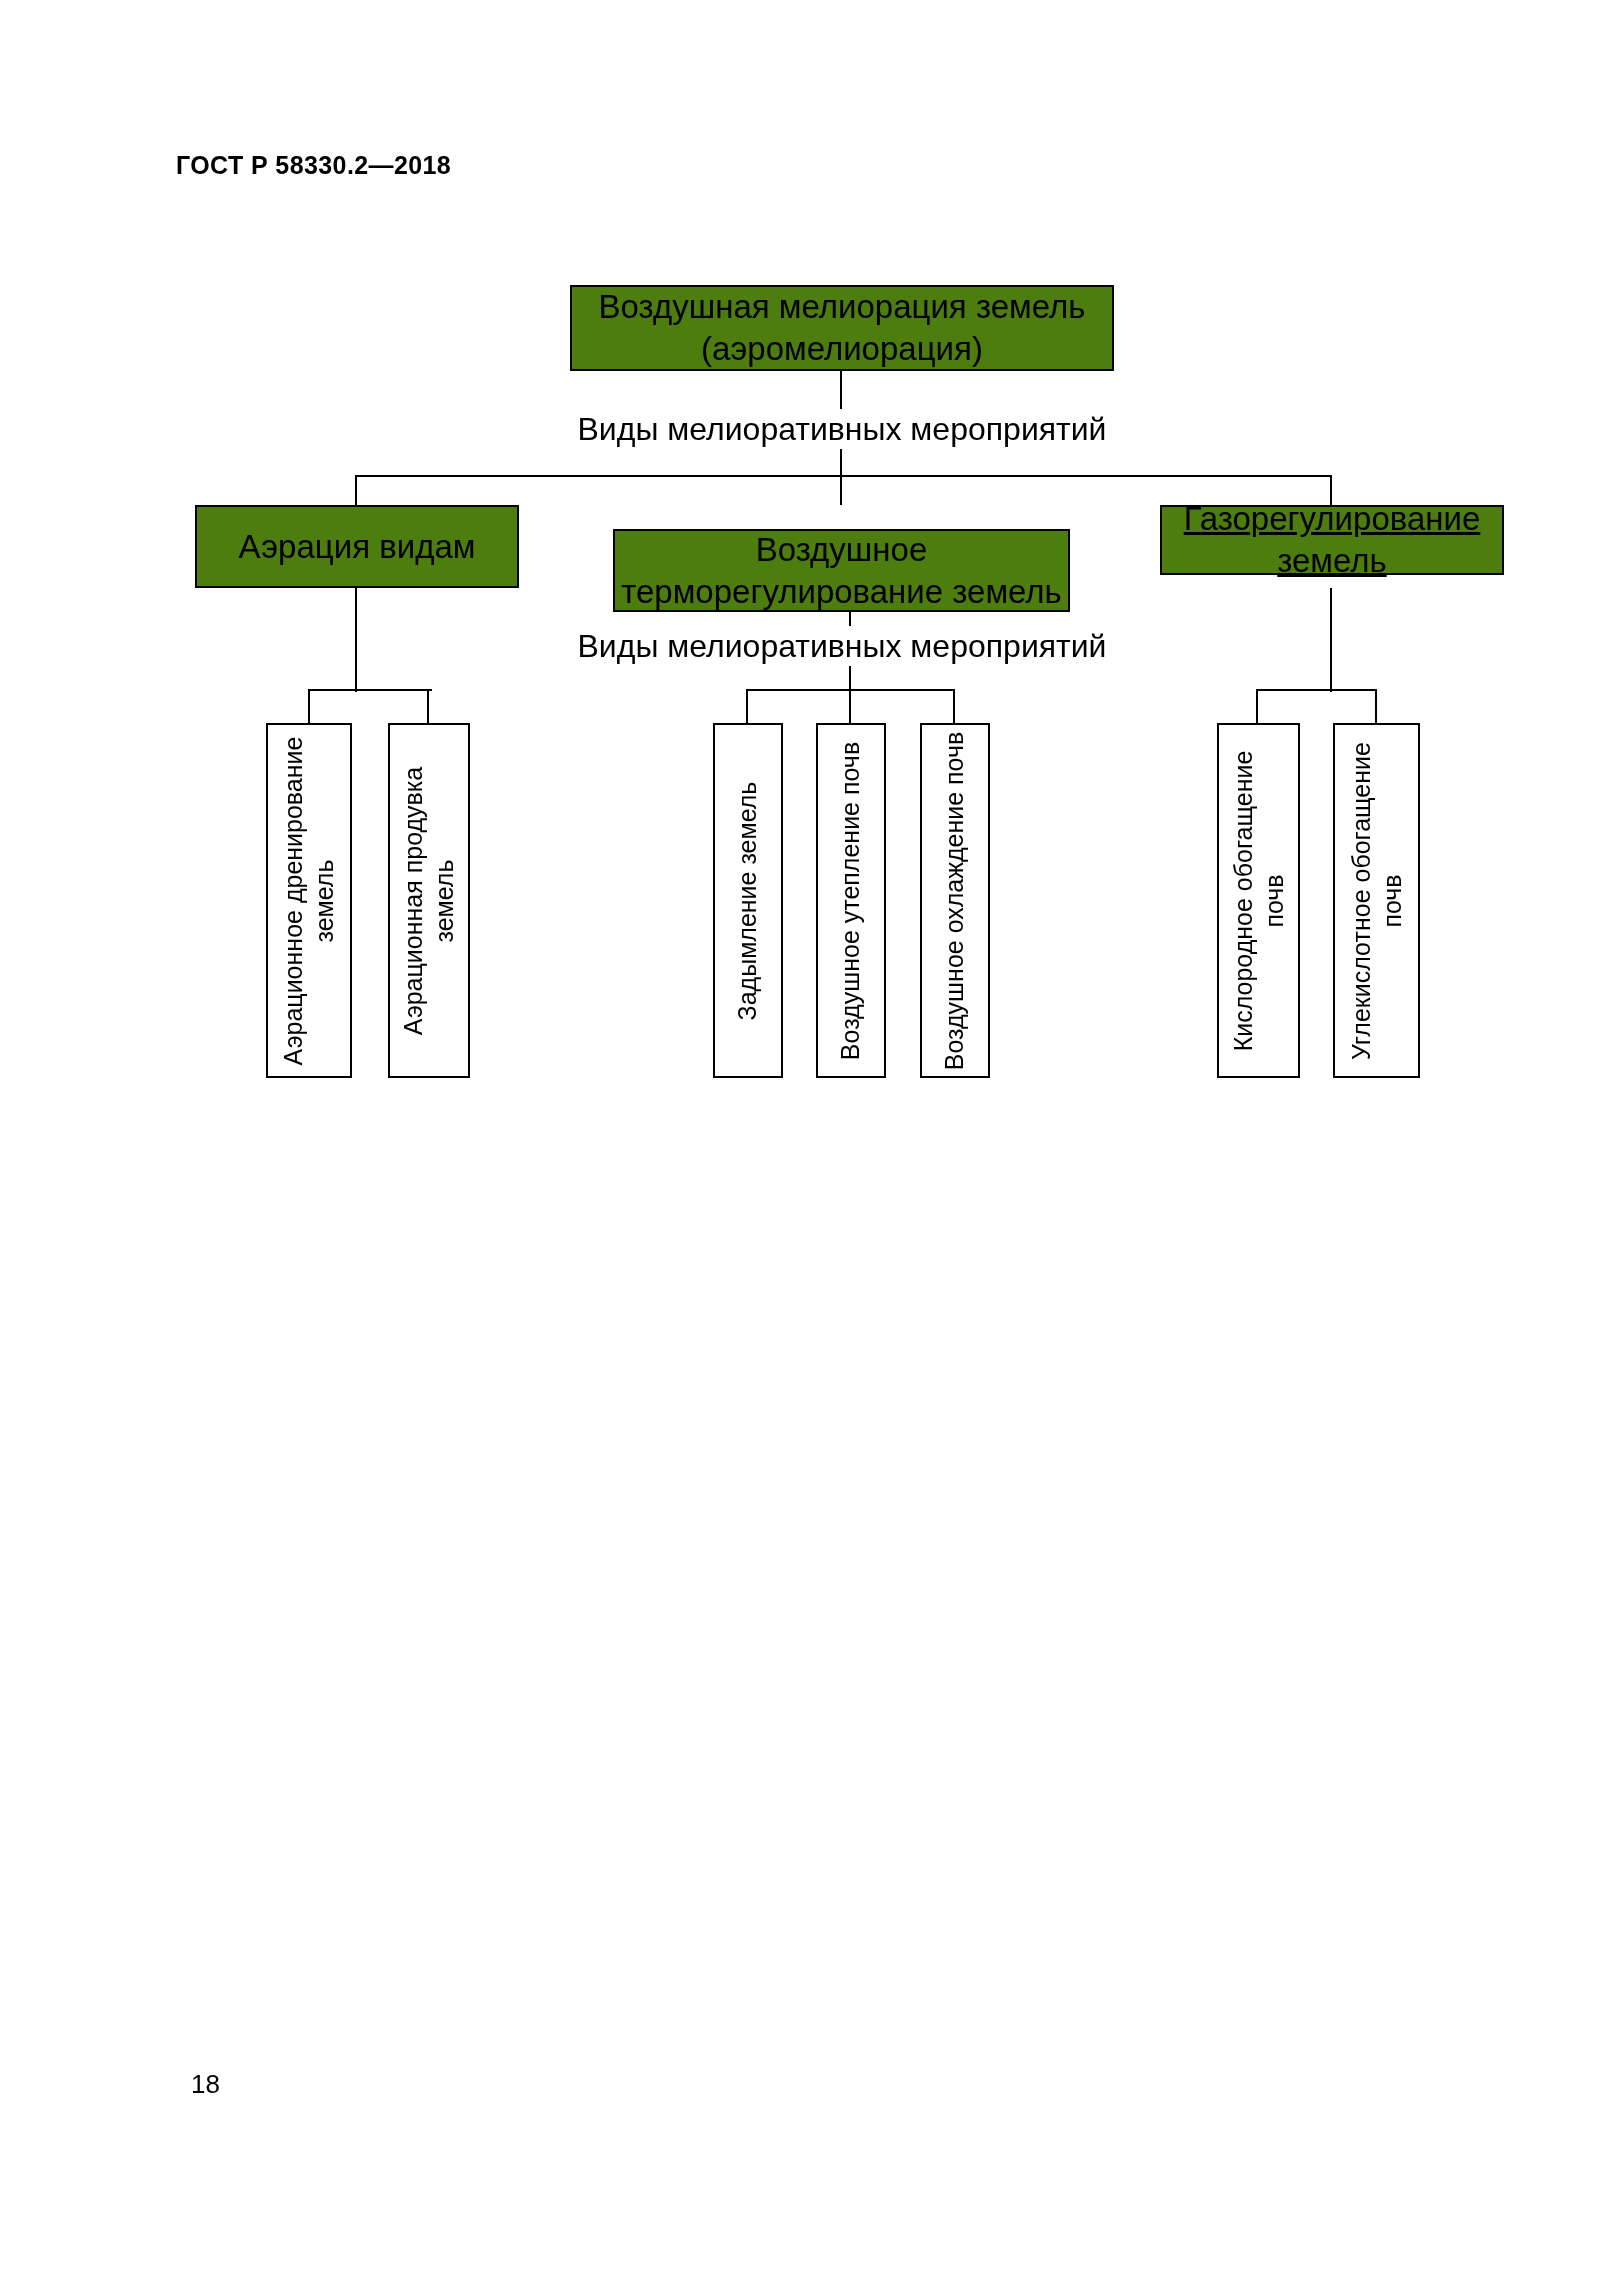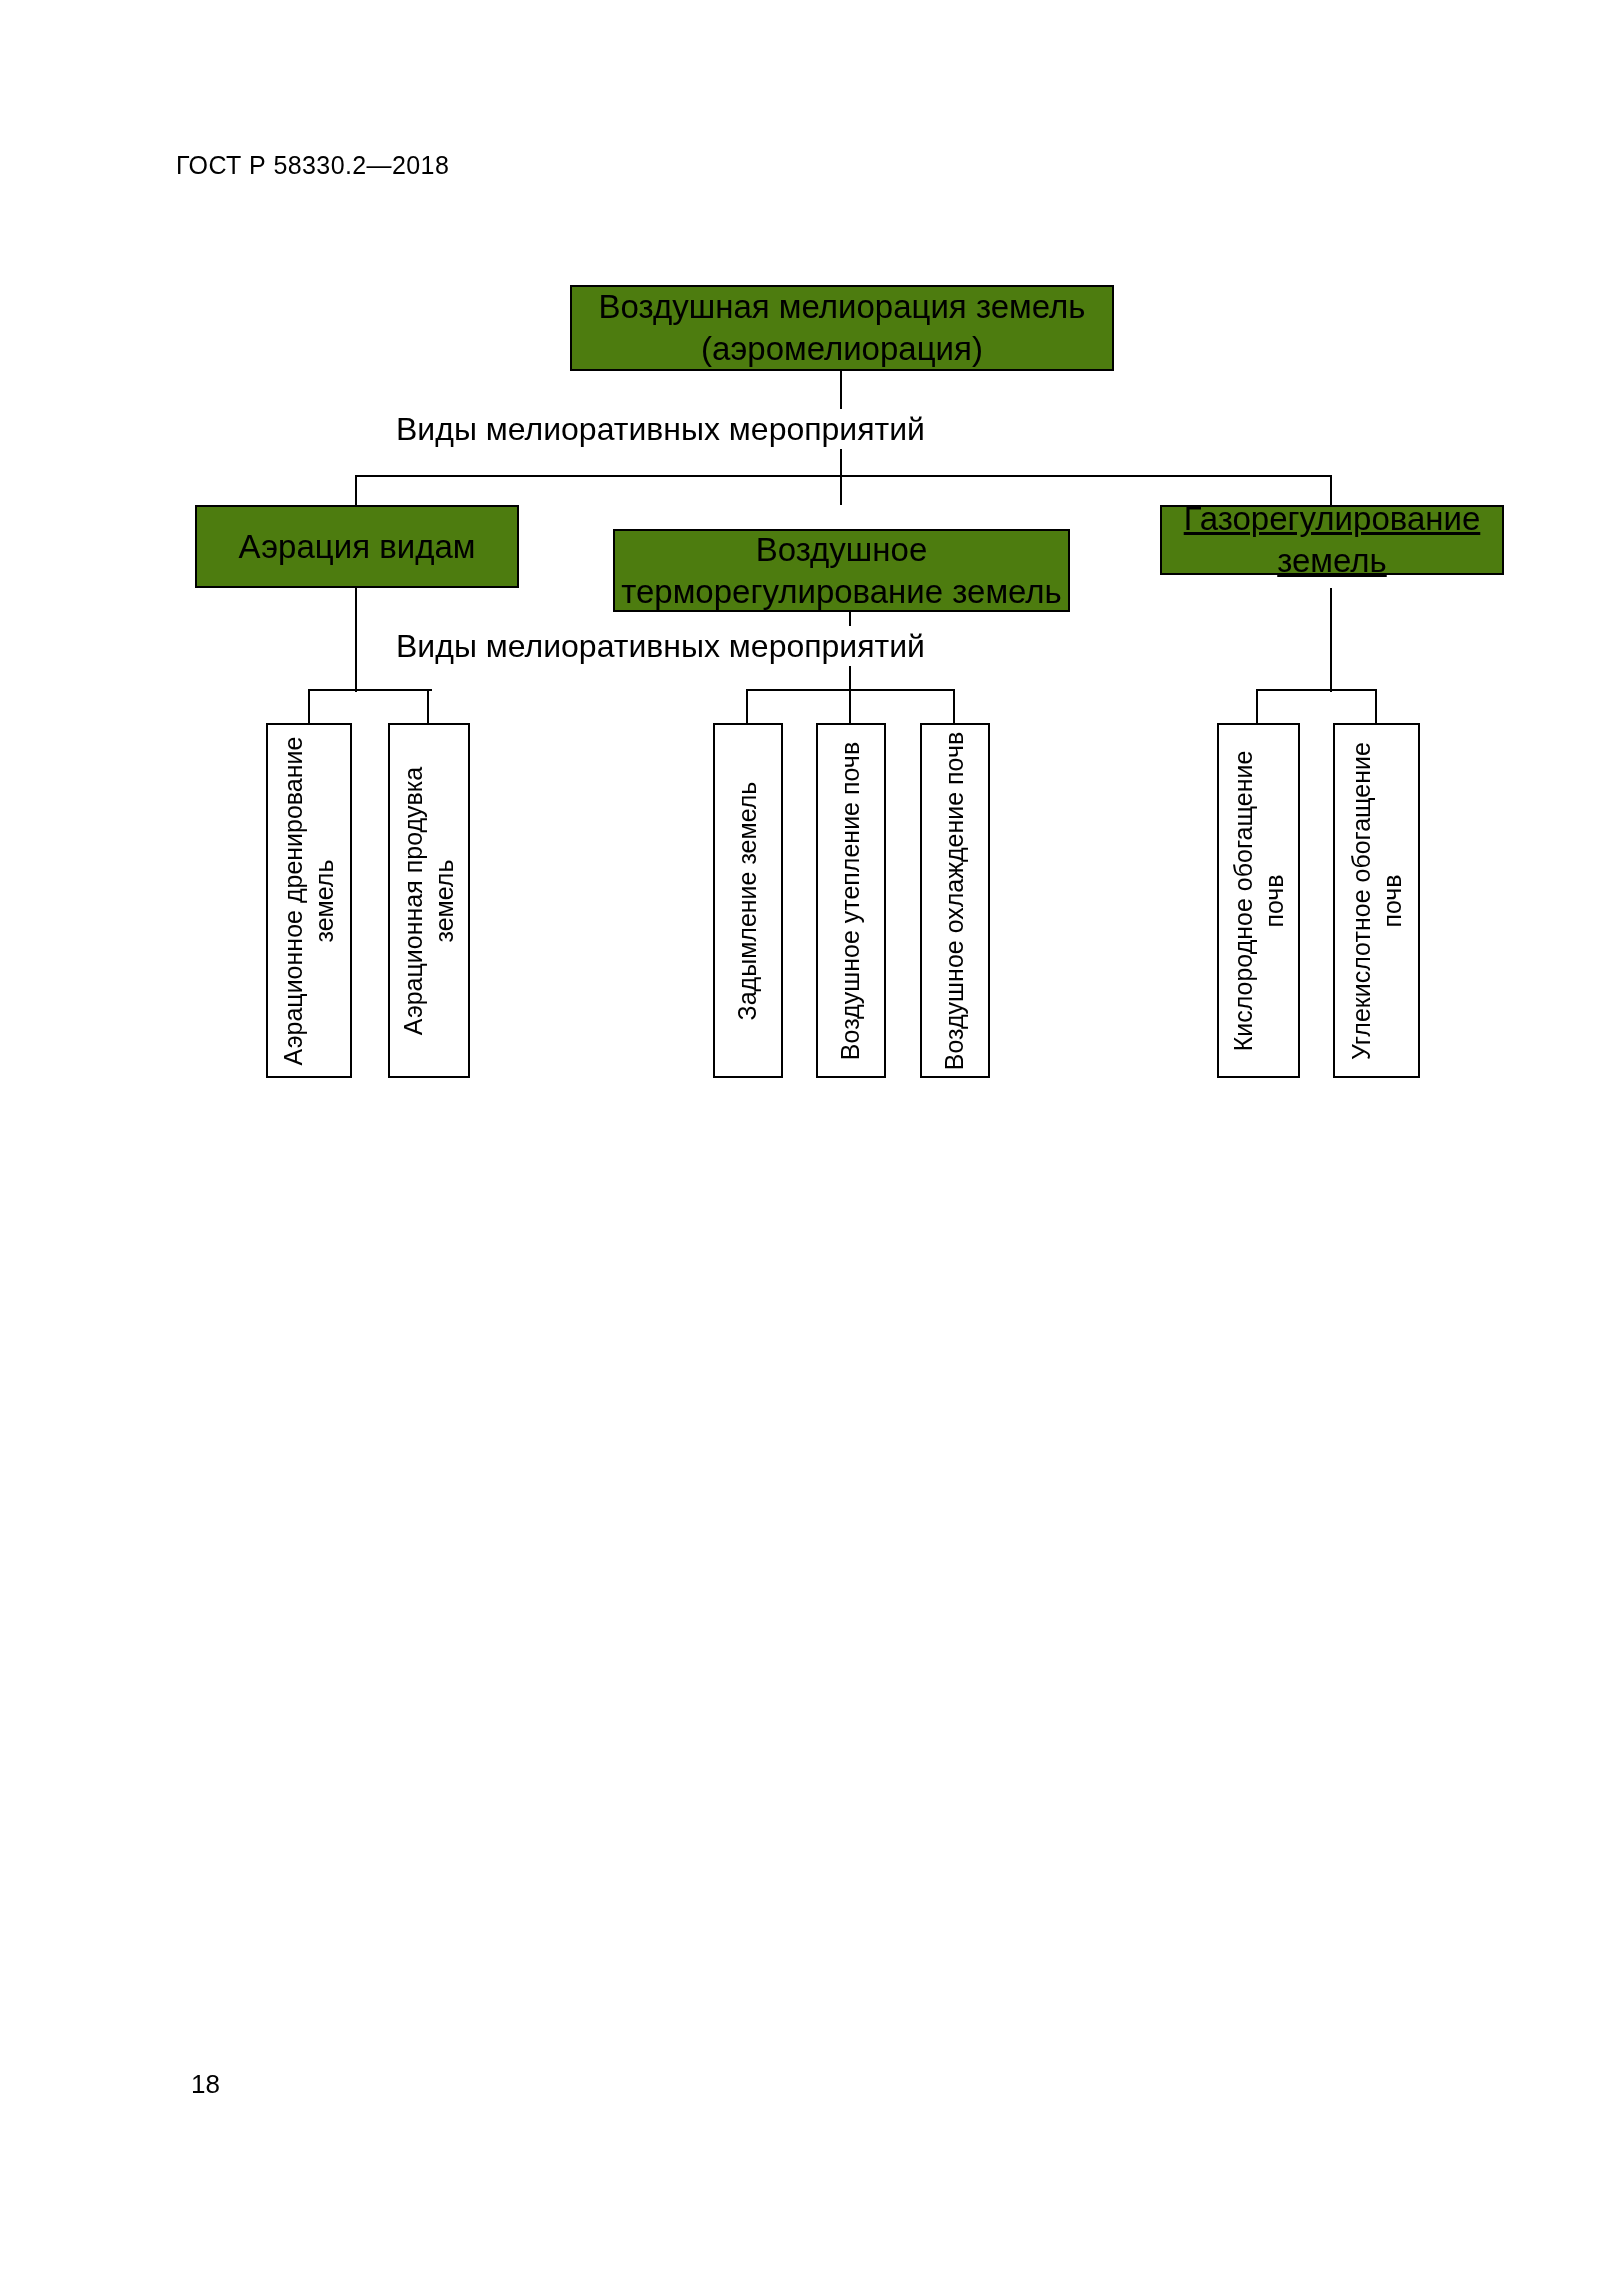--- a/index.html
+++ b/index.html
@@ -1,36 +1,36 @@
 <!DOCTYPE html>
 <html style="font-size:12.2px"><head>
 <meta charset="utf-8">
 <style>
   html,body { margin:0; padding:0; background:#888; }
   .page {
     position:relative; width:1623px; height:2295px; background:#ffffff;
     font-family:"Liberation Sans", sans-serif; color:#000; overflow:hidden;
     margin:0 auto;
   }
-  .hdr { position:absolute; left:176px; top:151px; font-size:25px; font-weight:normal; letter-spacing:0.4px; }
+  .hdr { position:absolute; left:176px; top:151px; font-size:25px; font-weight:bold; letter-spacing:0.4px; }
 
   .line { position:absolute; background:#000; }
 
   .box {
     position:absolute; border:2.3px solid #000; background:#4d7c0f; box-sizing:border-box;
     display:flex; align-items:center; justify-content:center;
     text-align:center; font-size:33px; line-height:1.26; white-space:pre-line;
   }
   .root-box { left:570px; top:285px; width:544px; height:86px; }
   .kind-a   { left:195px; top:505px; width:324px; height:83px; }
   .kind-b   { left:613px; top:505px; width:457px; height:83px;margin-top:24px; }
   .kind-c   { left:1160px; top:505px; width:344px; height:70px;text-decoration:underline; }
 
   .lbl {
-    position:absolute; left:396px; width:842px; text-align:left;
+    position:absolute; left:421px; width:842px; text-align:center;
     font-size:32px; background:#fff; height:40px; line-height:40px;
   }
   .lbl-kinds { top:409px; }
   .lbl-types { top:626px; }
 
   .vbox {
     position:absolute; top:723px; height:355px; border:2.3px solid #000;
     background:#fff; box-sizing:border-box;
   }
   .vbox .vt {

